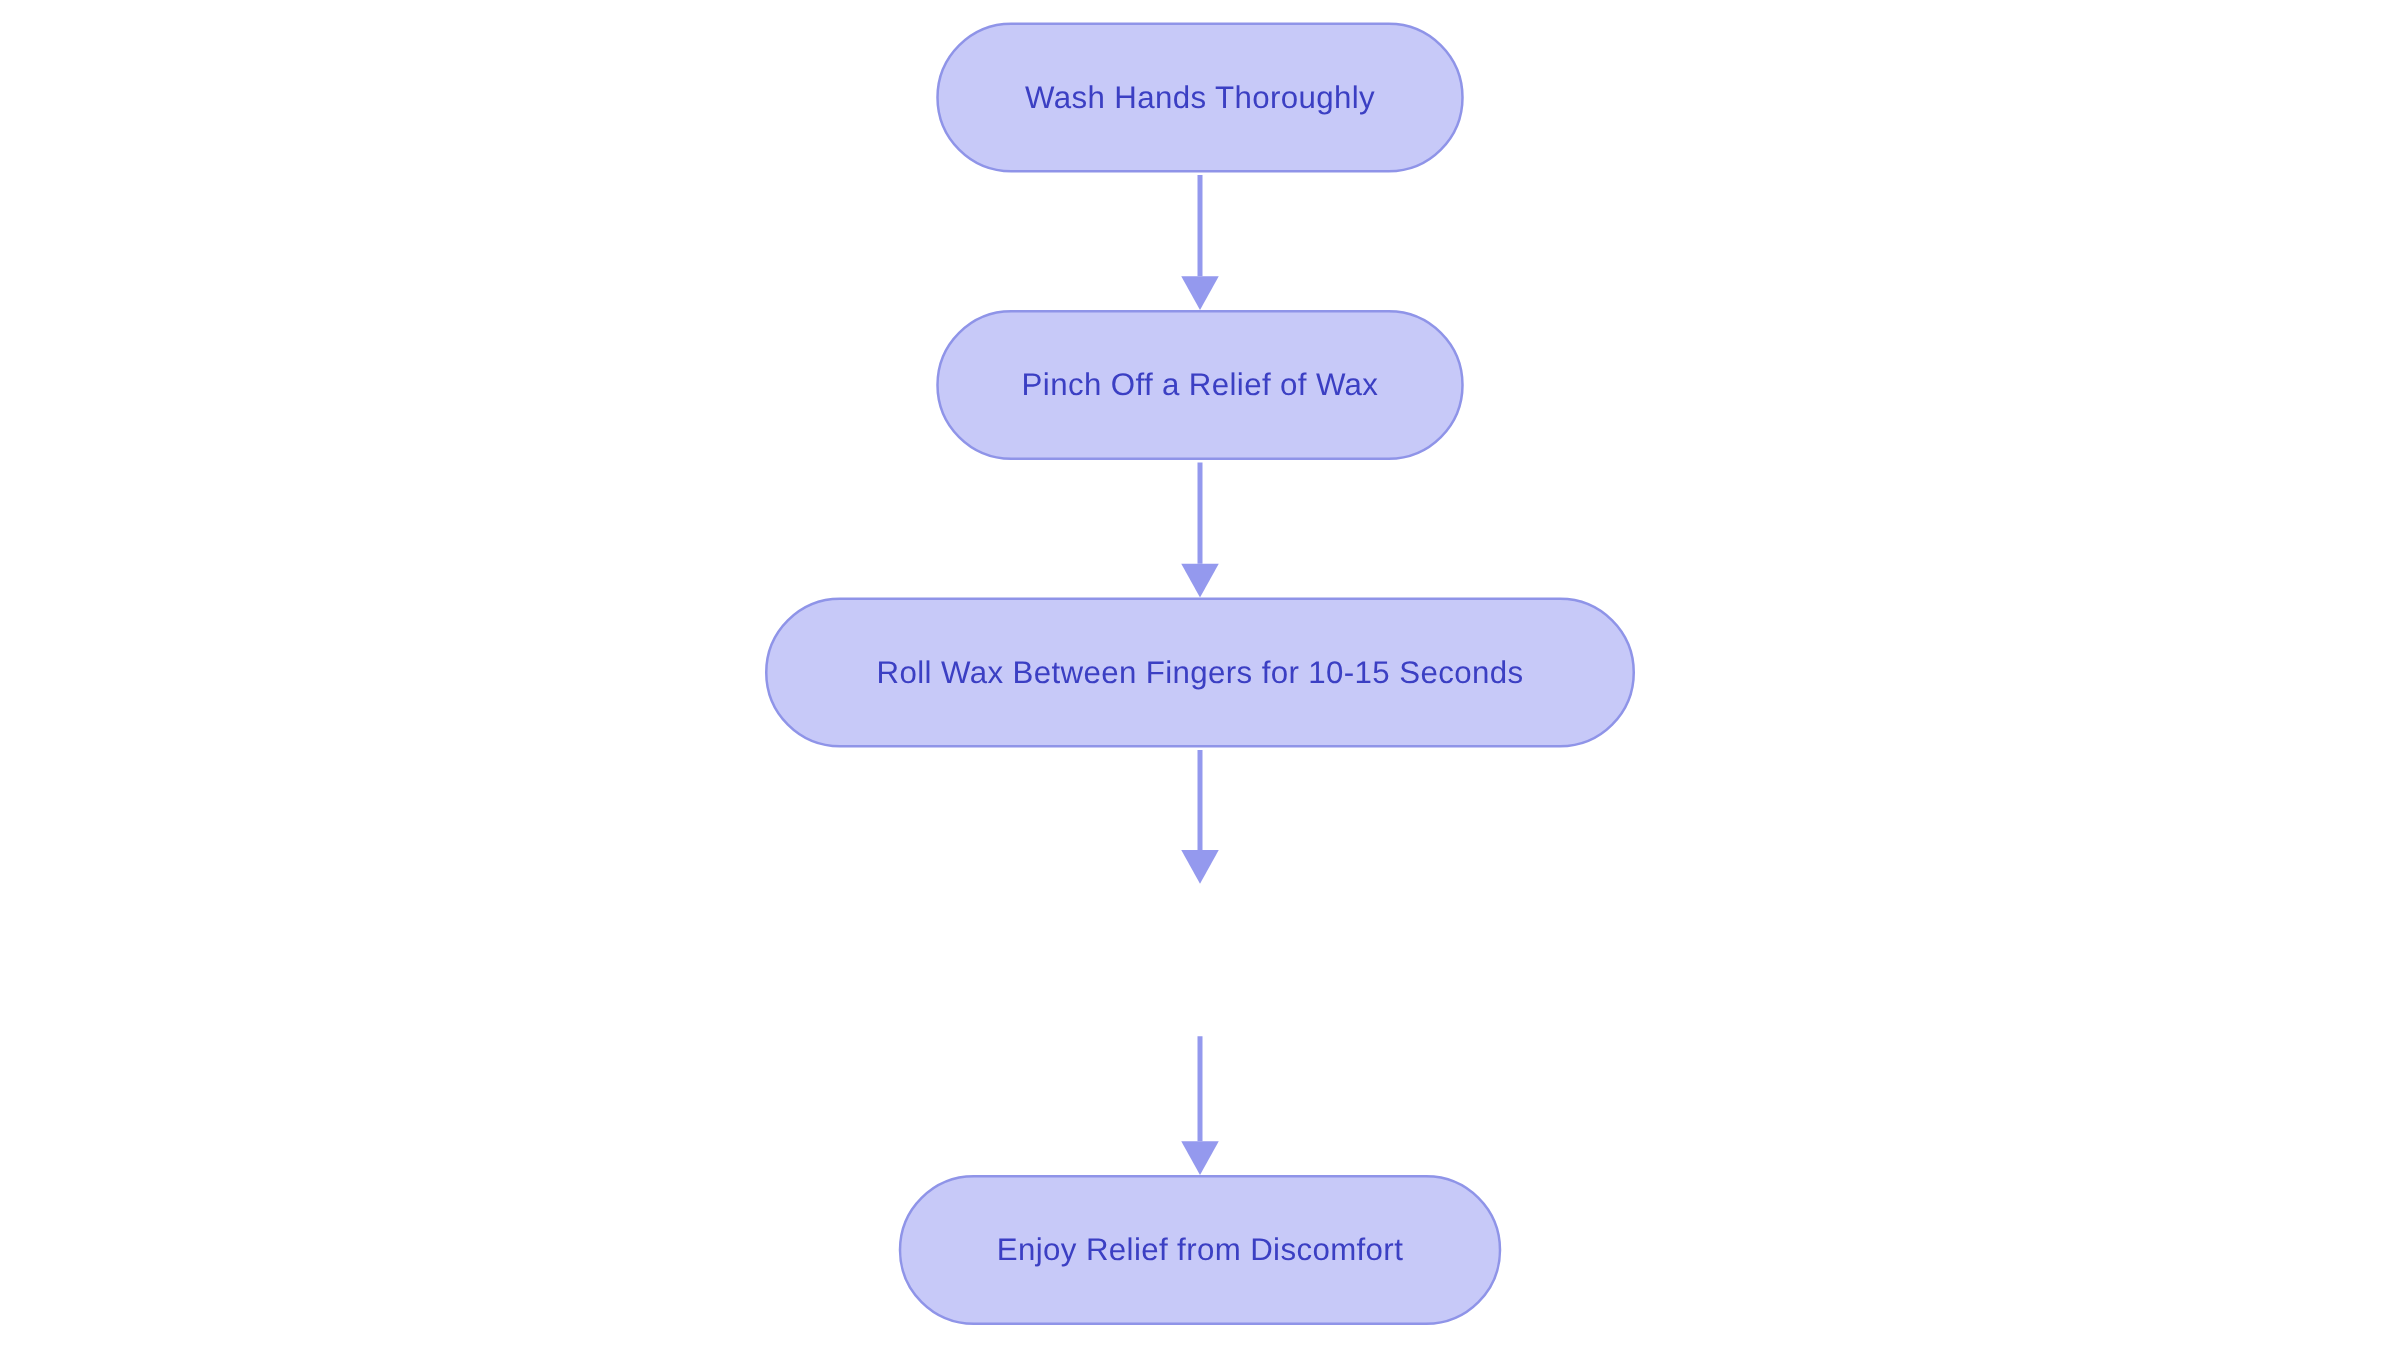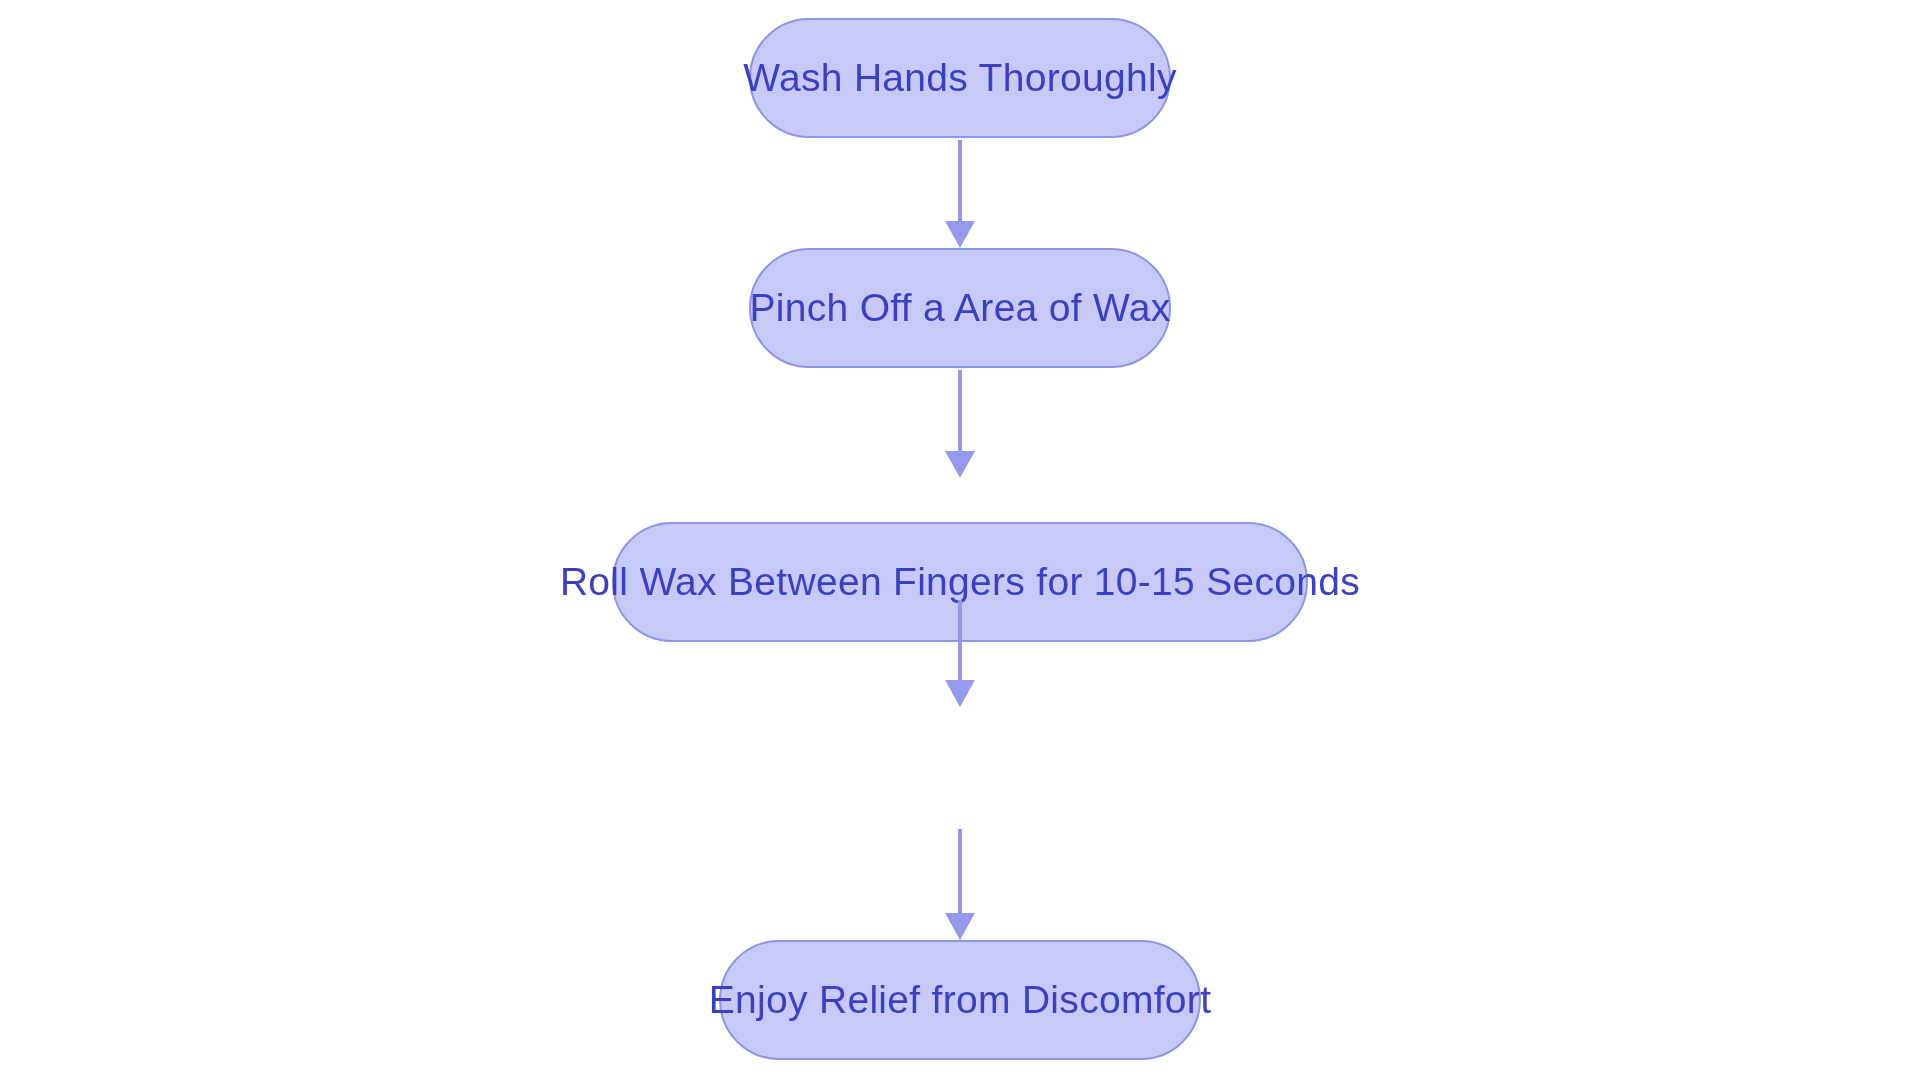--- a/index.html
+++ b/index.html
@@ -29,28 +29,28 @@
     transform: translateX(-50%);
     height: 120px;
     border-radius: 60px;
     background: var(--node-fill);
     border: 2px solid var(--node-border);
     display: flex;
     align-items: center;
     justify-content: center;
     text-align: center;
     color: var(--node-text);
-    font-size: 39px;
+    font-size: 25px;
     font-weight: 500;
     letter-spacing: 0.3px;
     white-space: nowrap;
   }
   .node-0 { top: 18px;  width: 422px; }
   .node-1 { top: 248px; width: 422px; }
-  .node-2 { top: 478px; width: 696px; margin-top: 44px; }
+  .node-2 { top: 478px; width: 696px; }
   .node-3 { top: 707px; width: 492px; }
   .node-4 { top: 940px; width: 482px; }
 
   .flow-arrow {
     position: absolute;
     left: 50%;
     transform: translateX(-50%);
     width: 30px;
     display: flex;
     flex-direction: column;
@@ -81,21 +81,21 @@
   <div class="flow-node node-0">
     <span>Wash Hands Thoroughly</span>
   </div>
 
   <div class="flow-arrow arrow-0">
     <div class="arrow-line"></div>
     <div class="arrow-head"></div>
   </div>
 
   <div class="flow-node node-1">
-    <span>Pinch Off a Area of Wax</span>
+    <span>Pinch Off a Relief of Wax</span>
   </div>
 
   <div class="flow-arrow arrow-1">
     <div class="arrow-line"></div>
     <div class="arrow-head"></div>
   </div>
 
   <div class="flow-node node-2">
     <span>Roll Wax Between Fingers for 10-15 Seconds</span>
   </div>

